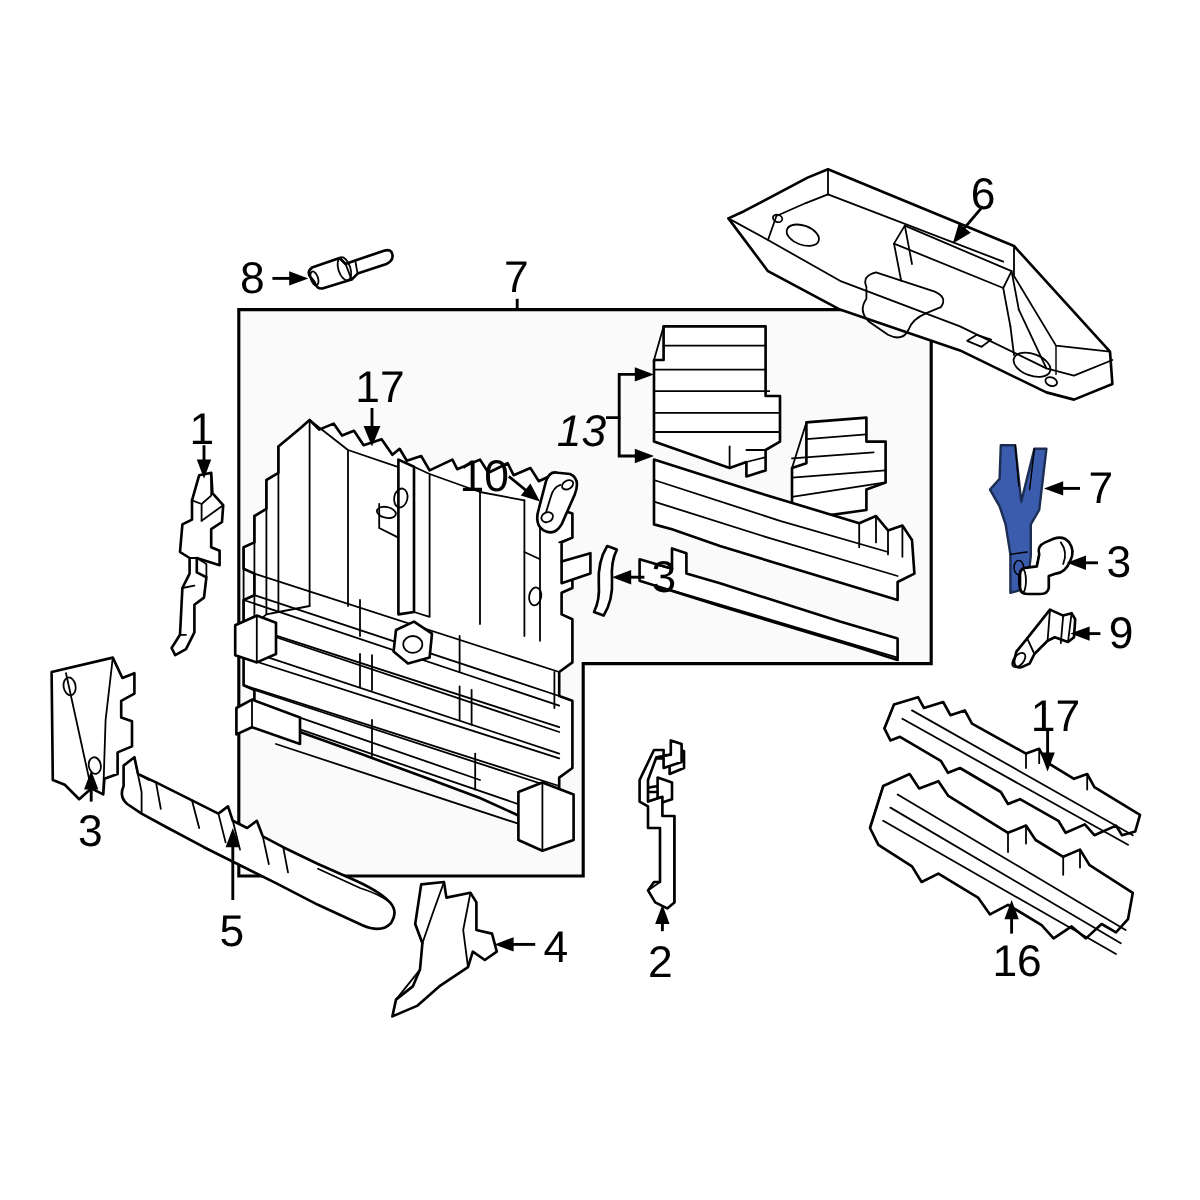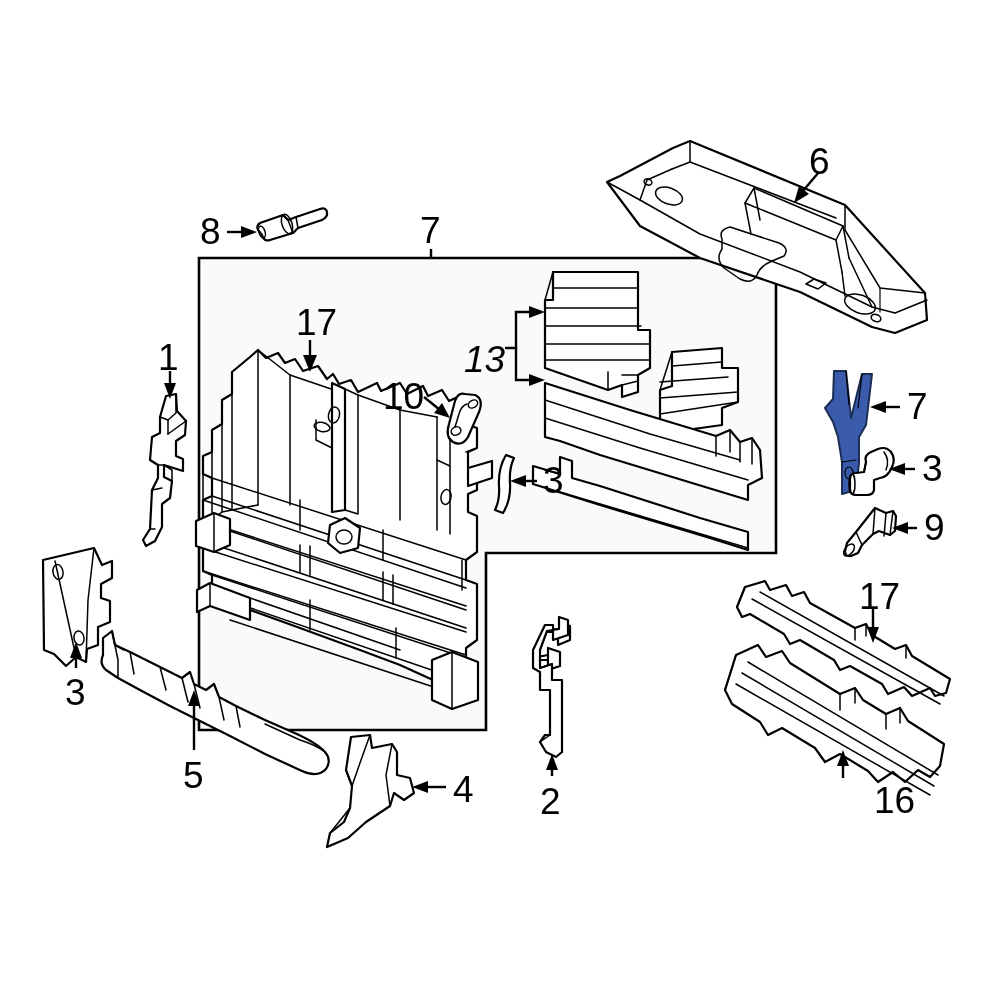--- a/index.html
+++ b/index.html
@@ -455,16 +455,16 @@
   <div class="callout" style="left:809px; top:143px;">6</div>
   <div class="callout" style="left:420px; top:212px;">7</div>
   <div class="callout" style="left:200px; top:213px;">8</div>
   <div class="callout" style="left:924px; top:509px;">9</div>
   <div class="callout" style="left:907px; top:388px;">7</div>
   <div class="callout" style="left:922px; top:450px;">3</div>
   <div class="callout" style="left:296px; top:304px;">17</div>
   <div class="callout" style="left:464px; top:341px;font-style:italic;">13</div>
   <div class="callout" style="left:383px; top:378px;">10</div>
   <div class="callout" style="left:543px; top:462px;">3</div>
-  <div class="callout" style="left:874px; top:782px;text-align:center;">16</div>
+  <div class="callout" style="left:827px; top:782px;text-align:center;">16</div>
   <div class="callout" style="left:859px; top:578px;">17</div>
 
 </div>
 
 </body></html>

